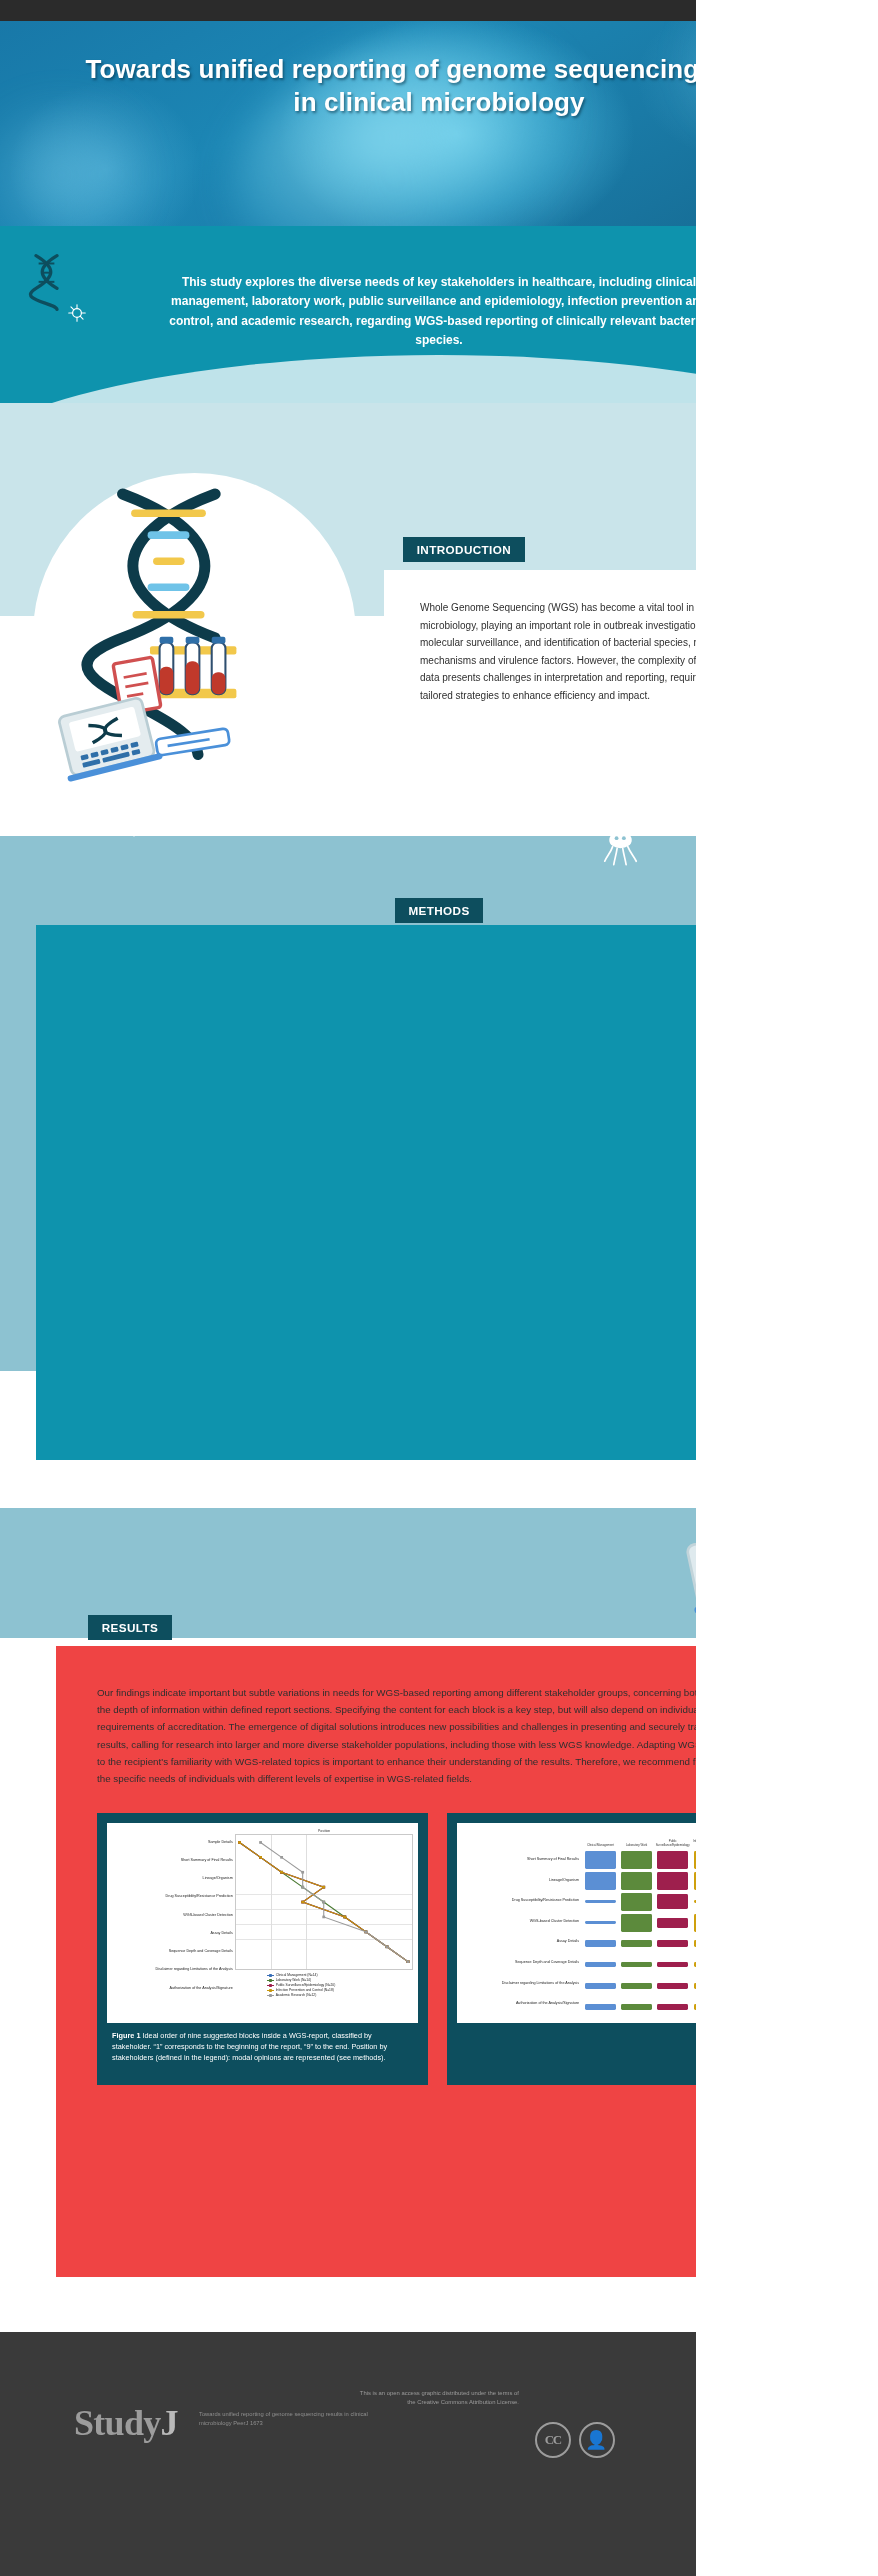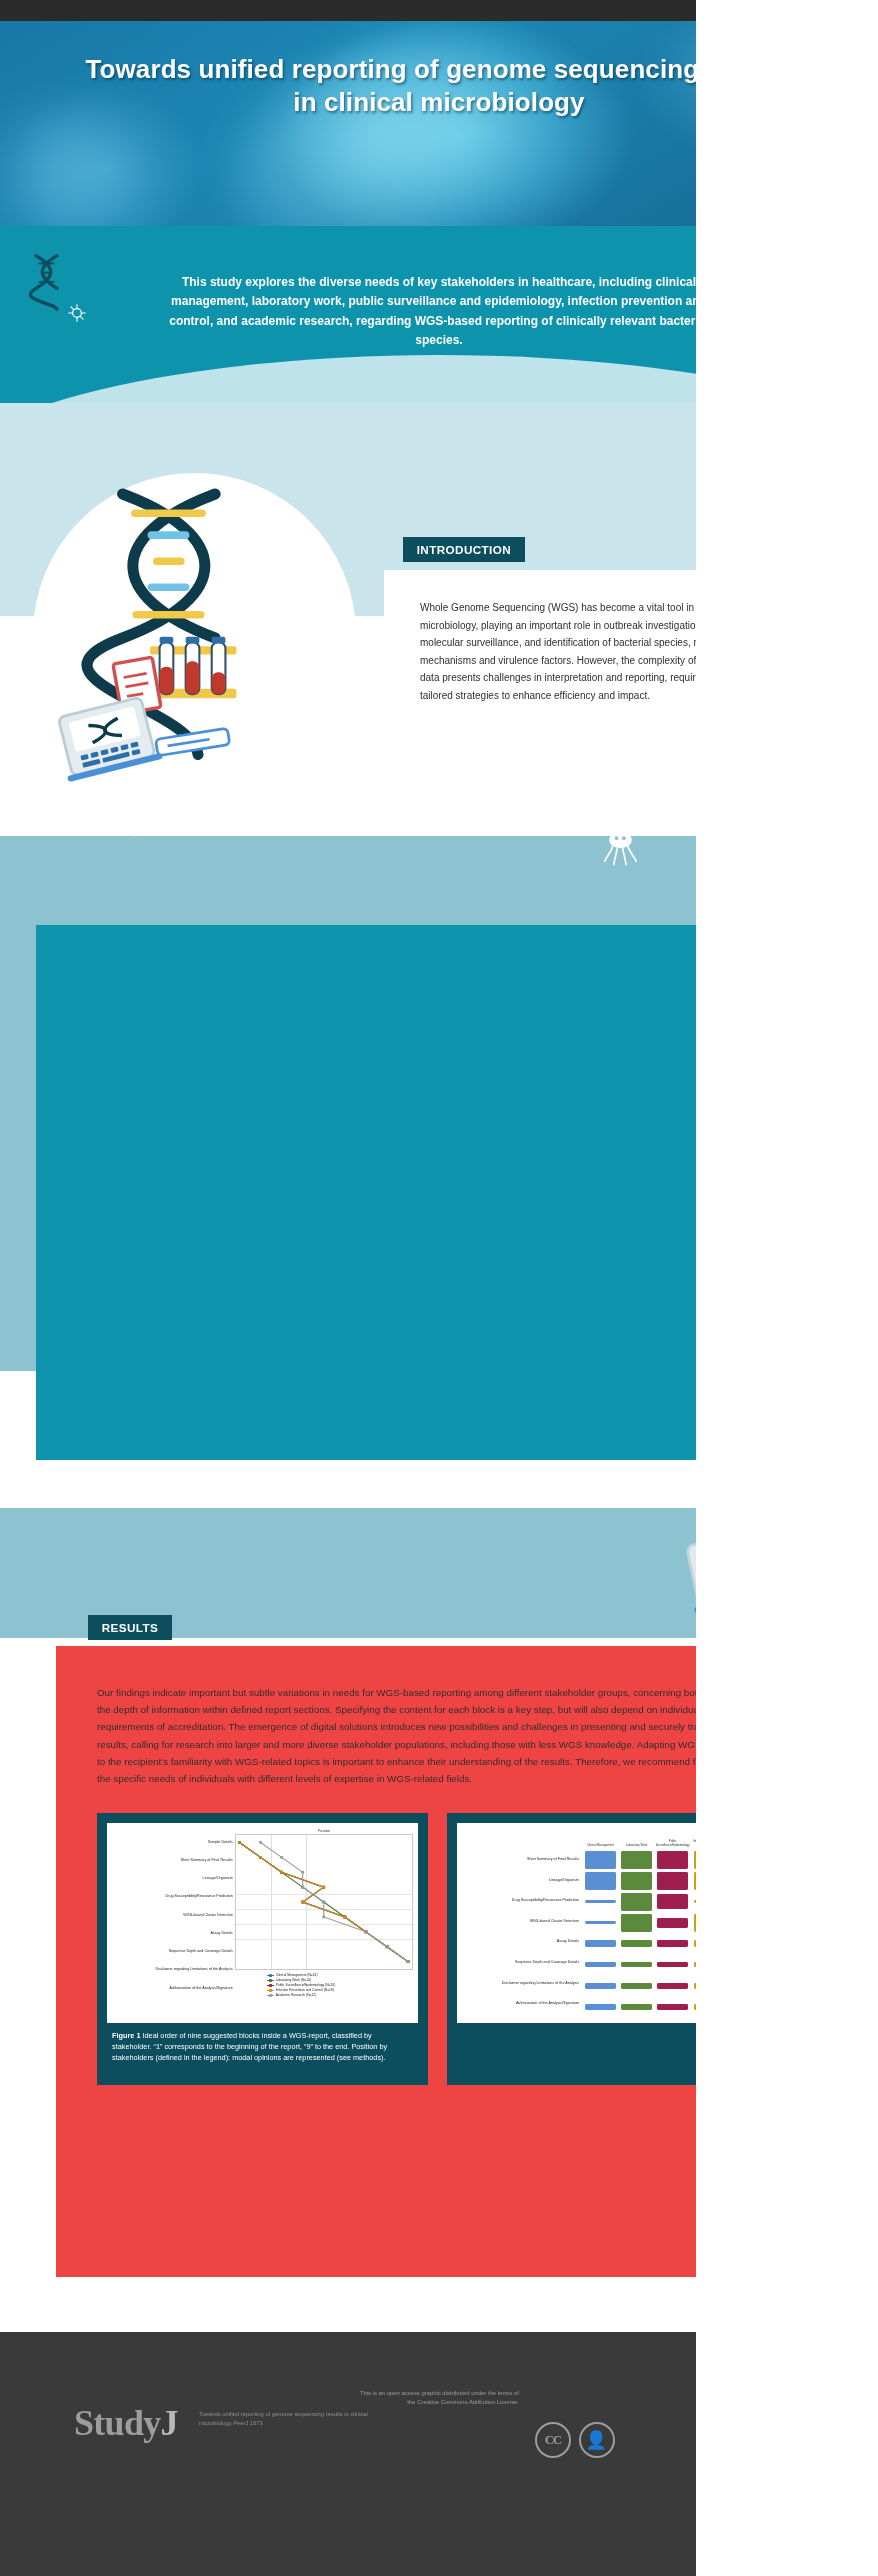--- a/index.html
+++ b/index.html
@@ -506,20 +506,23 @@
     </g>
   </svg>
 
   <div class="intro-chip-wrap">
     <span class="chip">INTRODUCTION</span>
   </div>
   <div class="intro-card">
     <p>Whole Genome Sequencing (WGS) has become a vital tool in clinical microbiology, playing an important role in outbreak investigations, molecular surveillance, and identification of bacterial species, resistance mechanisms and virulence factors. However, the complexity of WGS data presents challenges in interpretation and reporting, requiring tailored strategies to enhance efficiency and impact.</p>
   </div>
 
+  <div class="methods-chip-wrap">
+    <span class="chip">METHODS</span>
+  </div>
   <div class="methods-panel"></div>
 
   <div class="method-card" id="mcard1">
     <div class="num-bubble">1</div>
     <div class="mc-inner">
       <h3>Study design</h3>
       <p>This study aimed to develop optimized WGS-based reporting templates for various healthcare stakeholder groups, focusing on the structure and informational content. We adopted a human-centered design approach, engaging directly with stakeholders firstly through an online survey, followed by a workshop to discuss and adapt the recommendations.</p>
     </div>
   </div>
 

